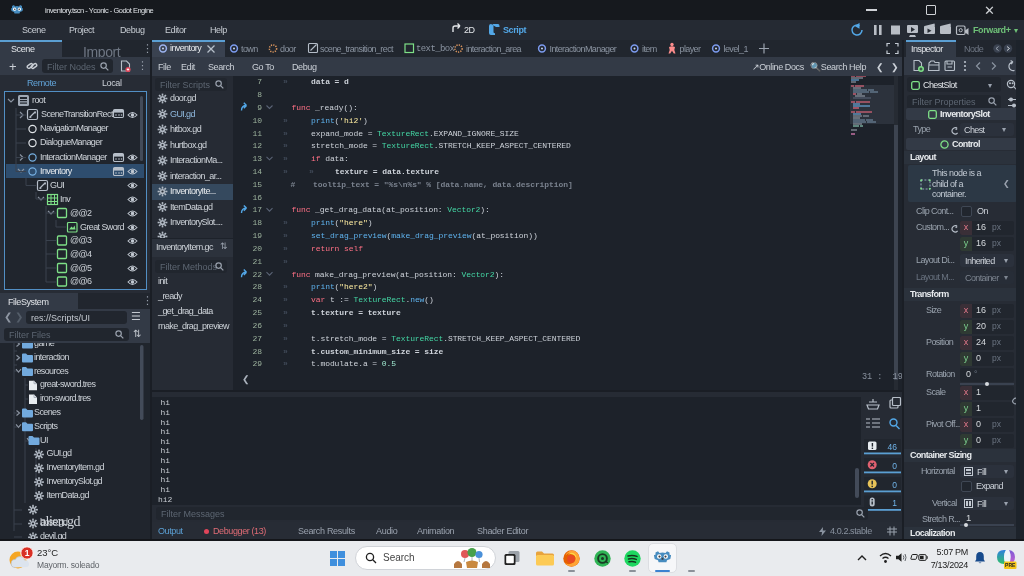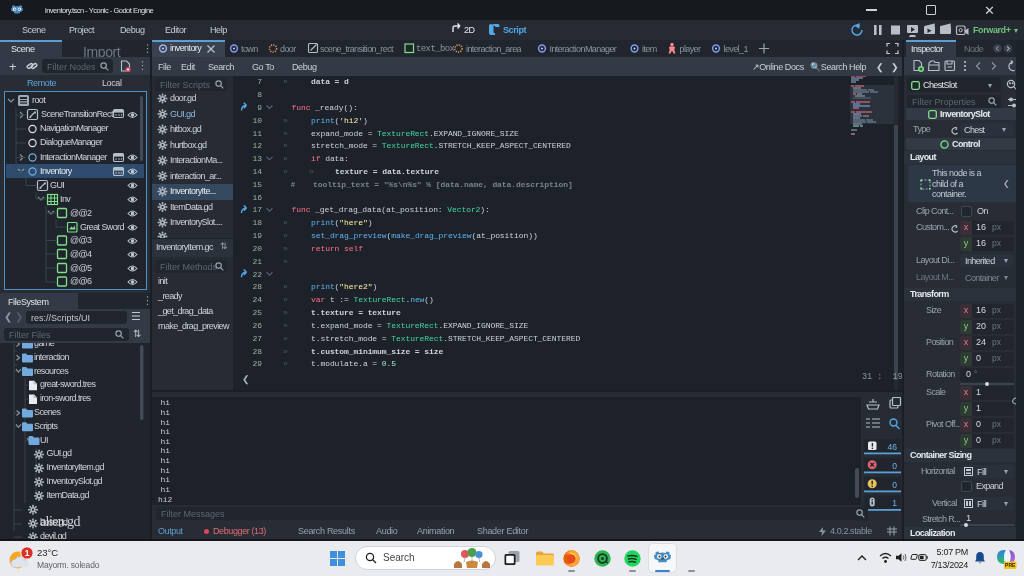--- a/index.html
+++ b/index.html
@@ -491,25 +491,25 @@
     <div class="cl" style="top:64.3px"><s class="g">12</s><s class="im" style="left:50px">»</s><s style="left:78px"><b class="w">stretch_mode = </b><b class="t">TextureRect</b><b class="w">.STRETCH_KEEP_ASPECT_CENTERED</b></s></div>
     <div class="cl" style="top:77.1px"><s class="g">13</s><s class="im" style="left:50px">»</s><s style="left:78px"><b class="k">if</b><b class="w"> data:</b></s></div>
     <div class="cl" style="top:89.9px"><s class="g">14</s><s class="im" style="left:50px">»</s><s class="im" style="left:76px">»</s><s class="w" style="left:102px">texture = data.texture</s></div>
     <div class="cl" style="top:102.8px"><s class="g">15</s><s class="c" style="left:57.5px">#</s><s class="c" style="left:80px">tooltip_text = "%s\n%s" % [data.name, data.description]</s></div>
     <div class="cl" style="top:115.6px"><s class="g">16</s></div>
     <div class="cl" style="top:128.4px"><s class="g">17</s><s style="left:58.5px"><b class="k">func</b><b class="w"> _get_drag_data(at_position: </b><b class="t">Vector2</b><b class="w">):</b></s></div>
     <div class="cl" style="top:141.2px"><s class="g">18</s><s class="im" style="left:50px">»</s><s style="left:78px"><b class="fn">print</b><b class="w">(</b><b class="s">"here"</b><b class="w">)</b></s></div>
     <div class="cl" style="top:154.1px"><s class="g">19</s><s class="im" style="left:50px">»</s><s style="left:78px"><b class="fn">set_drag_preview</b><b class="w">(</b><b class="fn">make_drag_preview</b><b class="w">(at_position))</b></s></div>
     <div class="cl" style="top:166.9px"><s class="g">20</s><s class="im" style="left:50px">»</s><s style="left:78px"><b class="k">return self</b></s></div>
     <div class="cl" style="top:179.7px"><s class="g">21</s><s class="im" style="left:50px">»</s></div>
-    <div class="cl" style="top:192.5px"><s class="g">22</s></div>
+    <div class="cl" style="top:192.5px"><s class="g">22</s><s style="left:58.5px"><b class="k">func</b><b class="w"> make_drag_preview(at_position: </b><b class="t">Vector2</b><b class="w">):</b></s></div>
     <div class="cl" style="top:205.4px"><s class="g">28</s><s class="im" style="left:50px">»</s><s style="left:78px"><b class="fn">print</b><b class="w">(</b><b class="s">"here2"</b><b class="w">)</b></s></div>
     <div class="cl" style="top:218.2px"><s class="g">24</s><s class="im" style="left:50px">»</s><s style="left:78px"><b class="k">var</b><b class="w"> t := </b><b class="t">TextureRect</b><b class="w">.</b><b class="fn">new</b><b class="w">()</b></s></div>
     <div class="cl" style="top:231px"><s class="g">25</s><s class="im" style="left:50px">»</s><s class="w" style="left:78px">t.texture = texture</s></div>
-    <div class="cl" style="top:243.8px"><s class="g">26</s><s class="im" style="left:50px">»</s><s style="left:78px"><b class="w">t.expand_mode = </b><b class="t">TextureRect</b><b class="w">.EXPAND_IGNORE_SIZE</b></s></div>
+    <div class="cl" style="top:243.8px"><s class="g">26</s><s class="im" style="left:50px">»</s></div>
     <div class="cl" style="top:256.7px"><s class="g">27</s><s class="im" style="left:50px">»</s><s style="left:78px"><b class="w">t.stretch_mode = </b><b class="t">TextureRect</b><b class="w">.STRETCH_KEEP_ASPECT_CENTERED</b></s></div>
     <div class="cl" style="top:269.5px"><s class="g">28</s><s class="im" style="left:50px">»</s><s class="w" style="left:78px">t.custom_minimum_size = size</s></div>
     <div class="cl" style="top:282.3px"><s class="g">29</s><s class="im" style="left:50px">»</s><s style="left:78px"><b class="w">t.modulate.a = </b><b class="n">0.5</b></s></div>
 
     <svg class="abs" style="left:0;top:0;" width="50" height="300" viewBox="0 0 50 300">
       <g fill="none" stroke="#5a6375" stroke-width="1.1">
         <path d="M33.5 29.5 L36.5 32.5 L39.5 29.5"></path>
         <path d="M33.5 80.8 L36.5 83.8 L39.5 80.8"></path>
         <path d="M33.5 132.1 L36.5 135.1 L39.5 132.1"></path>
         <path d="M33.5 196.2 L36.5 199.2 L39.5 196.2"></path>

